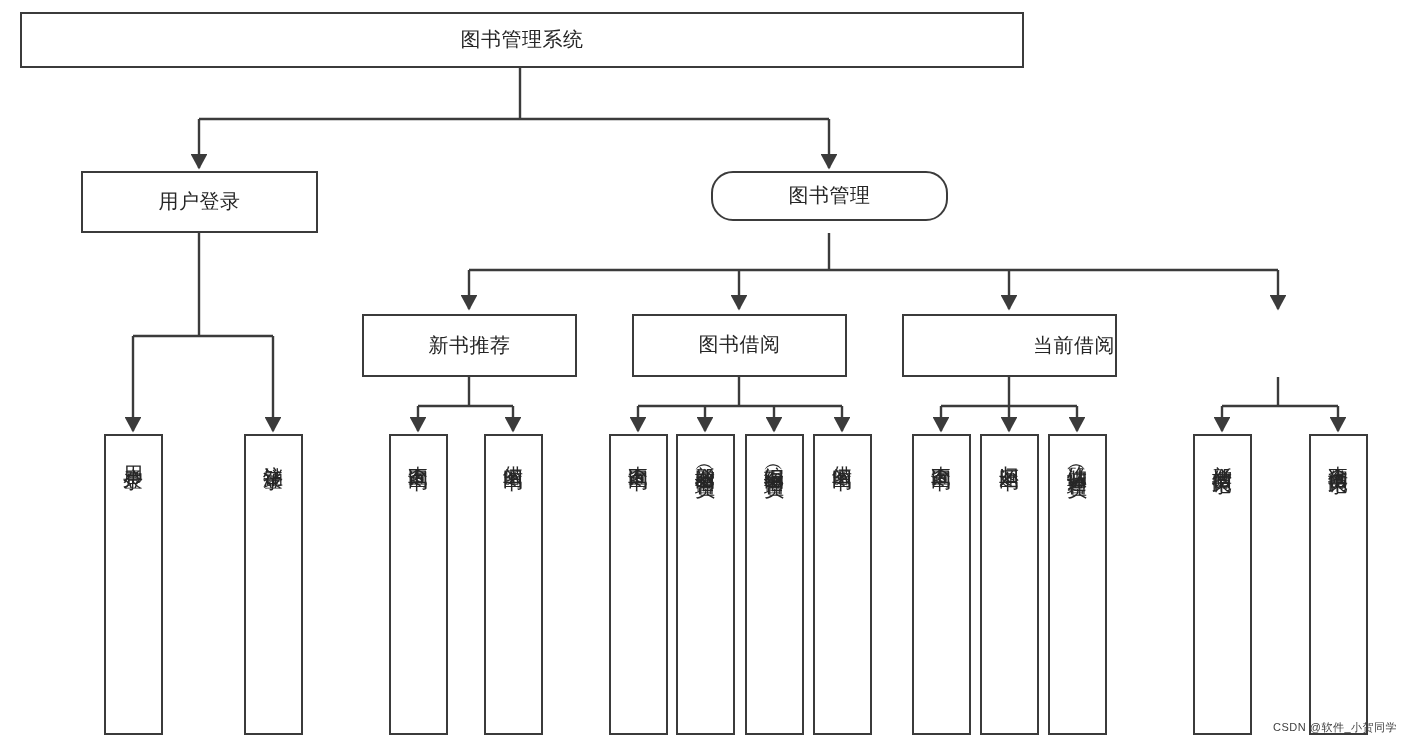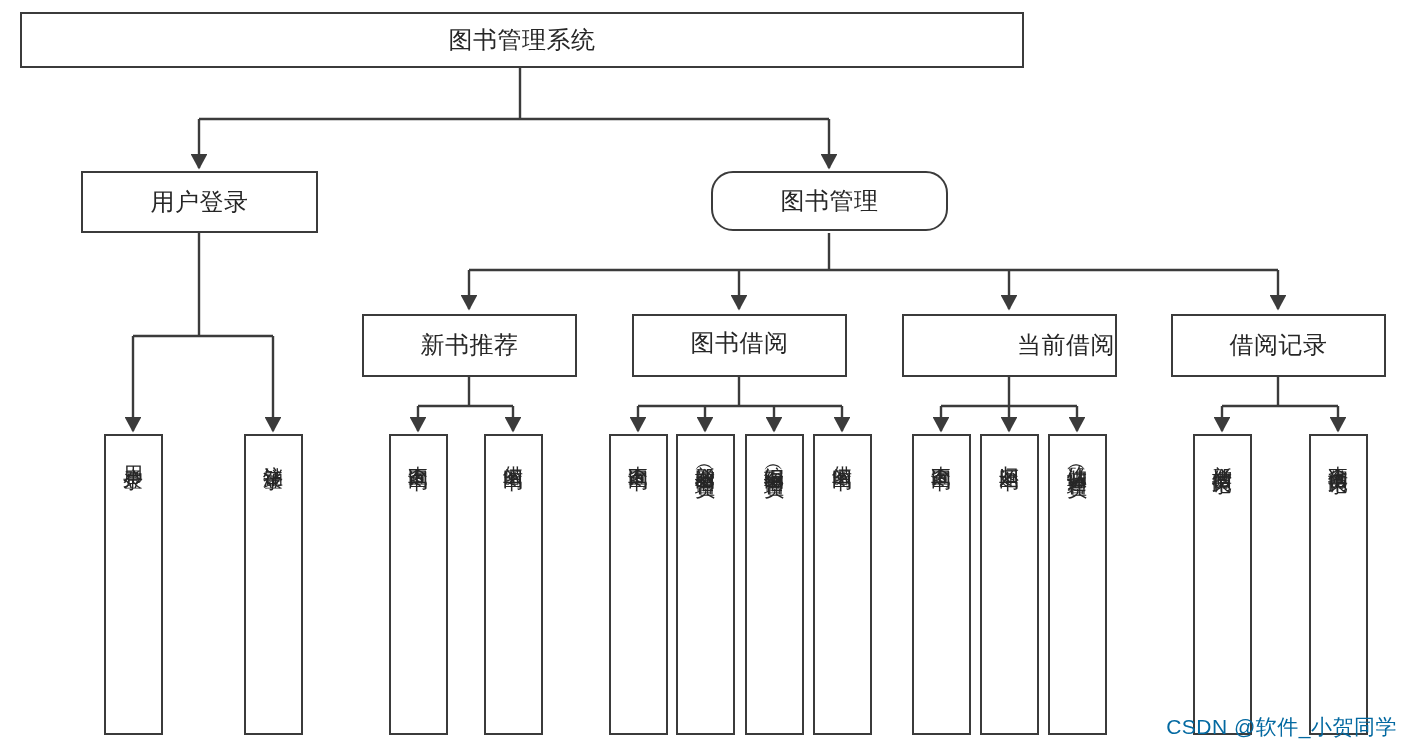--- a/index.html
+++ b/index.html
@@ -37,40 +37,40 @@
     color: #262626;
     z-index: 3;
   }
   .node .label {
     display: block;
     text-align: center;
     line-height: 1.18;
     white-space: nowrap;
   }
   .node.horiz .label {
-    font-size: 24px;
+    font-size: 20px;
     letter-spacing: 0.5px;
   }
   .node.vert {
     align-items: flex-start;
     padding-top: 14px;
   }
   .node.vert .label {
     writing-mode: vertical-rl;
     text-orientation: upright;
     font-size: 20px;
     letter-spacing: 2px;
     line-height: 1;
   }
   #watermark {
     position: absolute;
     right: 8px;
-    bottom: 6px;
-    font-size: 21px;
-    color: #0369a1;
+    bottom: 12px;
+    font-size: 11px;
+    color: #404040;
     letter-spacing: 0.5px;
     z-index: 6;
     white-space: nowrap;
     font-family: "Liberation Sans", "DejaVu Sans", sans-serif;
   }
 </style>
 </head>
 <body>
 
 <div id="canvas">
@@ -127,35 +127,32 @@
     </g>
   </svg>
 
   <div class="node horiz" style="left:20px; top:12px; width:1004px; height:56px;">
     <span class="label">图书管理系统</span>
   </div>
 
   <div class="node horiz" style="left:81px; top:171px; width:237px; height:62px;">
     <span class="label">用户登录</span>
   </div>
-  <div class="node horiz" style="left:711px; top:171px; width:237px; height:60px;border-radius:22px;">
+  <div class="node horiz" style="left:711px; top:171px; width:237px; height:50px;border-radius:22px;">
     <span class="label">图书管理</span>
   </div>
 
   <div class="node horiz" style="left:362px; top:314px; width:215px; height:63px;">
     <span class="label">新书推荐</span>
   </div>
   <div class="node horiz" style="left:632px; top:314px; width:215px; height:63px;font-family:Liberation Mono, monospace;">
     <span class="label">图书借阅</span>
   </div>
   <div class="node horiz" style="left:902px; top:314px; width:215px; height:63px;justify-content:flex-end;">
     <span class="label">当前借阅</span>
-  </div>
-  <div class="node horiz" style="left:1171px; top:314px; width:215px; height:63px;">
-    <span class="label">借阅记录</span>
   </div>
 
   <div class="node vert" style="left:104px; top:434px; width:59px; height:301px;">
     <span class="label">用户登录</span>
   </div>
   <div class="node vert" style="left:244px; top:434px; width:59px; height:301px;">
     <span class="label">注销登录</span>
   </div>
 
   <div class="node vert" style="left:389px; top:434px; width:59px; height:301px;">

